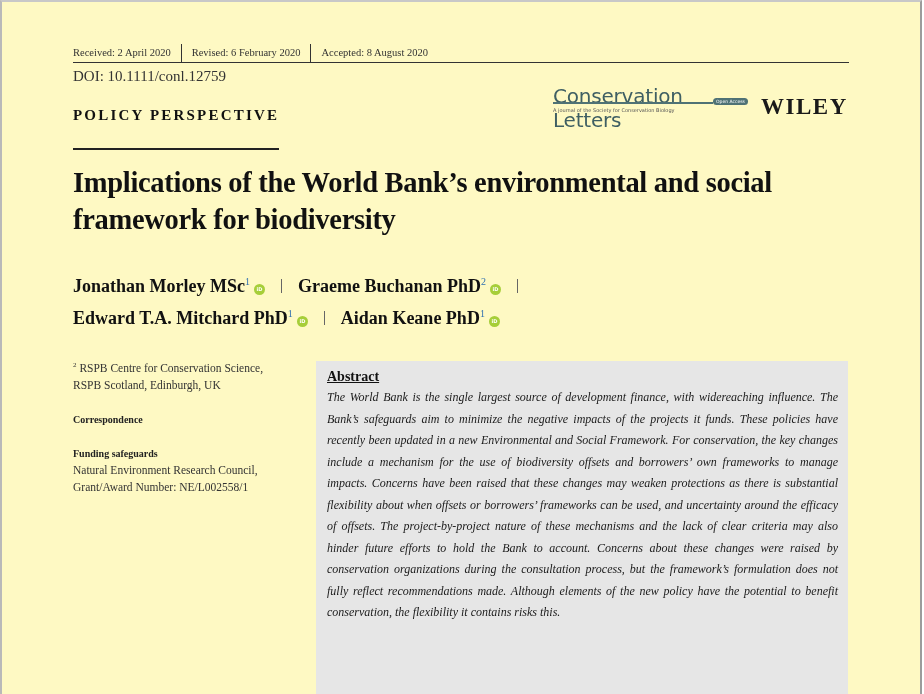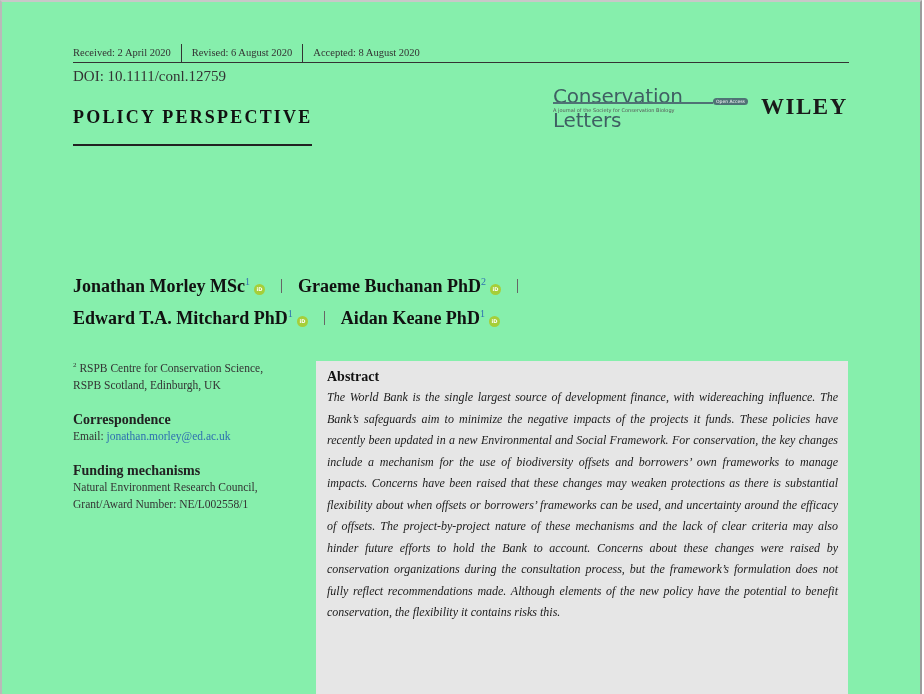--- a/index.html
+++ b/index.html
@@ -9,41 +9,41 @@
     font-family: "Liberation Serif", "DejaVu Serif", serif;
     color: #1a1a1a;
     position: relative;
   }
   .page {
     position: absolute; left: 0; top: 0; width: 922px; height: 694px;
     border-left: 2px solid #b9b9b9;
     border-top: 2px solid #c8c8c8;
     border-right: 2px solid #9c9c9c;
     box-sizing: border-box;
-    background: #86efac;
+    background: #fef9c3;
   }
   .dates {
     position: absolute; left: 71px; top: 42px; width: 776px;
     height: 18px;
     border-bottom: 1px solid #333;
     font-size: 10.5px; color: #333;
     display: flex; align-items: center;
   }
   .dates span { padding: 0 10px; line-height: 18px; }
   .dates span:first-child { padding-left: 0; }
   .dates .sep { width: 1px; height: 18px; background: #333; padding: 0; }
   .doi {
     position: absolute; left: 71px; top: 66px;
     font-size: 15px; color: #333;
   }
   .section-label {
     position: absolute; left: 71px; top: 105px;
-    font-size: 18px; font-weight: bold; letter-spacing: 2.2px;
+    font-size: 15px; font-weight: bold; letter-spacing: 2.2px;
     color: #111;
-    padding-bottom: 16px;
+    padding-bottom: 24px;
     border-bottom: 2px solid #222;
   }
   .journal-logo {
     position: absolute; left: 551px; top: 82px; width: 200px; height: 38px;
   }
   .journal-name {
     position: absolute; left: 0; top: 0;
     font-family: "DejaVu Sans", sans-serif; font-size: 20px; color: #3f5f63;
     letter-spacing: -0.2px;
   }
@@ -89,75 +89,75 @@
   .asep {
     display: inline-block; width: 1px; height: 14px; background: #666;
     margin: 0 16px; vertical-align: -1px;
   }
   .sidebar {
     position: absolute; left: 71px; top: 355px; width: 220px;
     font-size: 11.5px; line-height: 17px; color: #333;
   }
   .sidebar p { margin: 0 0 4px 0; }
   .sidebar sup { font-size: 7px; }
-  .sidebar h4 { margin: 17px 0 0 0; font-size: 14px; color: #222; font-weight: bold; }
+  .sidebar h4 { margin: 17px 0 0 0; font-size: 10px; color: #222; font-weight: bold; }
   .sidebar .email-link { color: #2e6fb0; }
   .abstract {
     position: absolute; left: 314px; top: 359px; width: 532px; height: 340px;
     background: #e6e6e6;
     padding: 6px 10px 0 11px; box-sizing: border-box;
   }
-  .abstract h3 { margin: 0; font-size: 14px; font-weight: bold; color: #111; line-height: 20px; }
+  .abstract h3 { margin: 0; font-size: 14px; font-weight: bold; color: #111; line-height: 20px; text-decoration: underline; }
   .abstract p {
     margin: 0; font-size: 12px; line-height: 21.5px; color: #1a1a1a;
     text-align: justify; hyphens: manual; font-style: italic;
   }
 </style>
 </head>
 <body>
 
 <div class="page">
 
   <div class="dates">
     <span>Received: 2 April 2020</span>
     <span class="sep"></span>
-    <span>Revised: 6 August 2020</span>
+    <span>Revised: 6 February 2020</span>
     <span class="sep"></span>
     <span>Accepted: 8 August 2020</span>
   </div>
 
   <div class="doi">DOI: 10.1111/conl.12759</div>
 
   <div class="section-label">POLICY PERSPECTIVE</div>
 
   <div class="journal-logo">
     <div class="journal-name">
       <span class="box"></span>
       <span>Conservation Letters</span>
     </div>
     <div class="journal-line"></div>
     <div class="journal-sub">A journal of the Society for Conservation Biology</div>
     <div class="open-access">Open Access</div>
   </div>
 
   <div class="publisher">WILEY</div>
 
+  <h1 class="title" style="margin:0;">Implications of the World Bank’s environmental and social framework for biodiversity</h1>
 
   <div class="authors">
     <span class="author"><span>Jonathan Morley MSc</span><sup>1</sup><span class="orcid">iD</span></span><span class="asep"></span><span class="author"><span>Graeme Buchanan PhD</span><sup>2</sup><span class="orcid">iD</span></span><span class="asep"></span><br>
     <span class="author"><span>Edward T.A. Mitchard PhD</span><sup>1</sup><span class="orcid">iD</span></span><span class="asep"></span><span class="author"><span>Aidan Keane PhD</span><sup>1</sup><span class="orcid">iD</span></span>
   </div>
 
   <div class="sidebar">
     <p><sup>2</sup> <span>RSPB Centre for Conservation Science, RSPB Scotland, Edinburgh, UK</span></p>
 
     <h4>Correspondence</h4>
-    <p style="margin:0;"><span>Email: </span><span class="email-link">jonathan.morley@ed.ac.uk</span></p>
 
-    <h4>Funding mechanisms</h4>
+    <h4>Funding safeguards</h4>
     <p style="margin:0;">Natural Environment Research Council, Grant/Award Number: NE/L002558/1</p>
   </div>
 
   <div class="abstract">
     <h3>Abstract</h3>
     <p>The World Bank is the single largest source of development finance, with wide­reaching influence. The Bank’s safeguards aim to minimize the negative impacts of the projects it funds. These policies have recently been updated in a new Envi­ronmental and Social Framework. For conservation, the key changes include a mechanism for the use of biodiversity offsets and borrowers’ own frameworks to manage impacts. Concerns have been raised that these changes may weaken protections as there is substantial flexibility about when offsets or borrowers’ frameworks can be used, and uncertainty around the efficacy of offsets. The project-by-project nature of these mechanisms and the lack of clear criteria may also hinder future efforts to hold the Bank to account. Concerns about these changes were raised by conservation organizations during the consultation pro­cess, but the framework’s formulation does not fully reflect recommendations made. Although elements of the new policy have the potential to benefit con­servation, the flexibility it contains risks this.</p>
   </div>
 
 </div>
 

